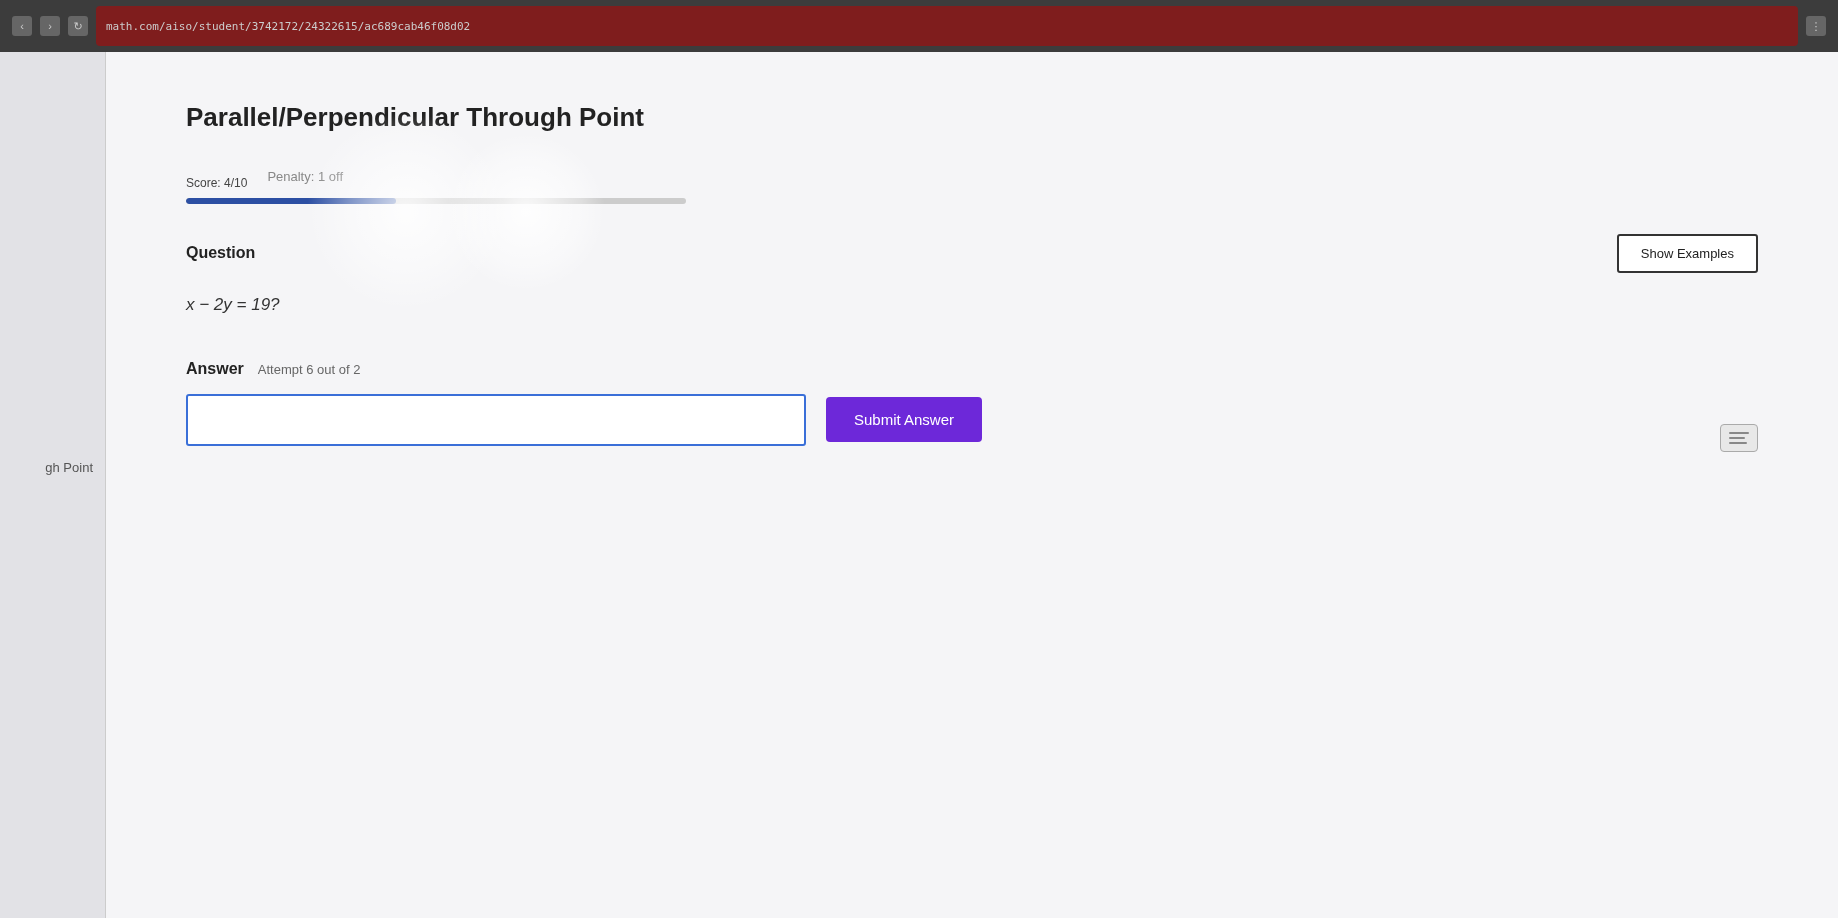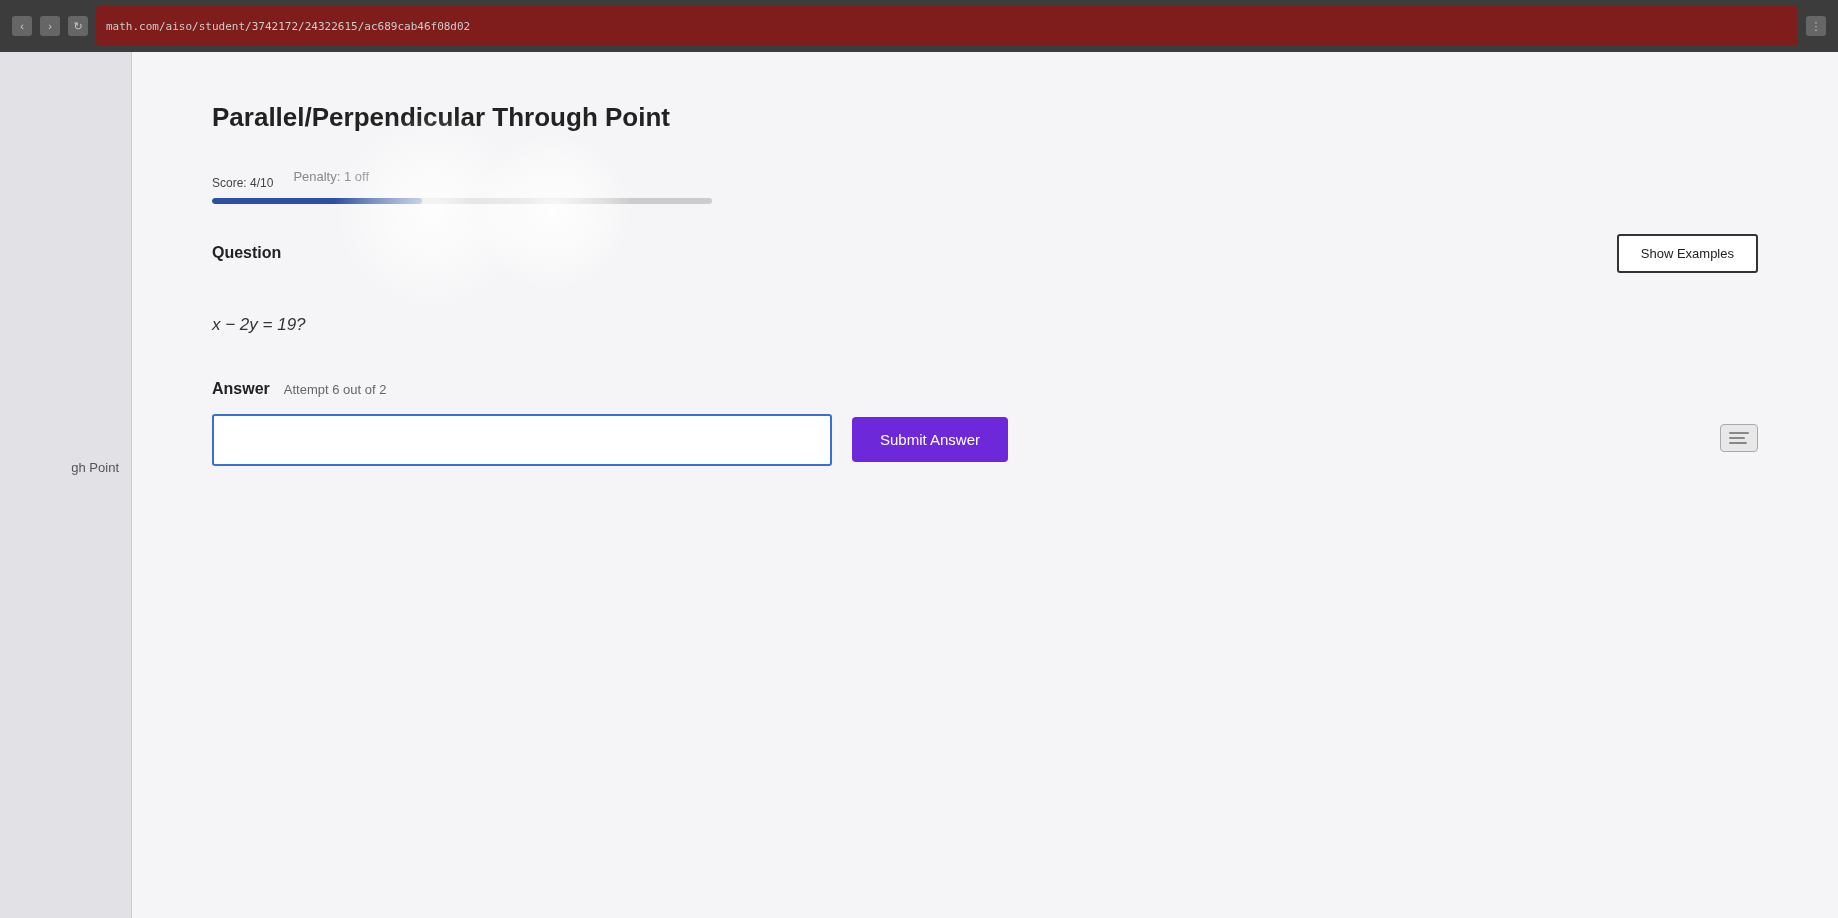--- a/index.html
+++ b/index.html
@@ -63,21 +63,21 @@
       font-size: 11px;
     }
 
     .main-content {
       flex: 1;
       display: flex;
       background: #f0f0f2;
     }
 
     .sidebar {
-      width: 132px;
+      width: 106px;
       background: #e2e2e6;
       border-right: 1px solid #ccc;
       padding-top: 400px;
       display: flex;
       flex-direction: column;
       align-items: flex-end;
     }
 
     .sidebar-label {
       font-size: 13px;
@@ -154,21 +154,20 @@
       color: #222;
       cursor: pointer;
       border-radius: 3px;
       font-weight: 500;
     }
 
     .question-label {
       font-size: 16px;
       font-weight: bold;
       color: #222;
-      margin-bottom: 20px;
     }
 
     .question-text {
       font-size: 17px;
       color: #333;
       line-height: 1.7;
       margin-bottom: 40px;
       max-width: 900px;
     }
 

